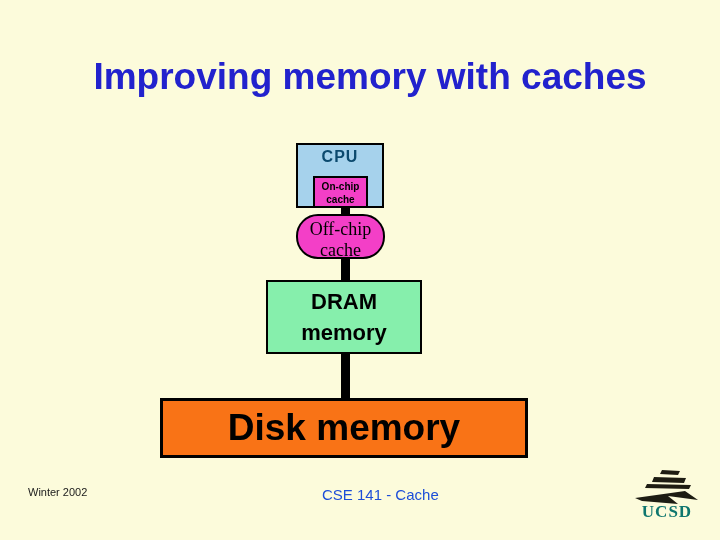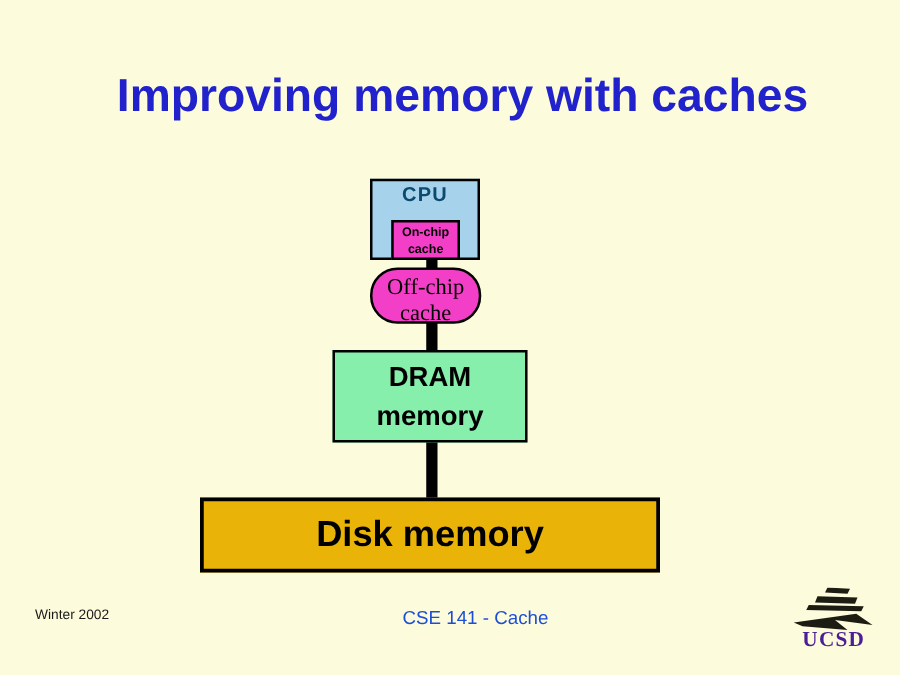--- a/index.html
+++ b/index.html
@@ -74,44 +74,44 @@
   .dram {
     left: 266px; top: 280px; width: 156px; height: 74px;
     background: #86efac;
     font-size: 22px;
     font-weight: bold;
     line-height: 1.4;
     padding-top: 5px;
   }
   .disk {
     left: 160px; top: 398px; width: 368px; height: 60px;
-    background: #eab308;
+    background: #f97316;
     border-width: 3px;
-    font-size: 29px;
+    font-size: 37px;
     font-weight: bold;
     line-height: 54px;
   }
   .footer-date {
     position: absolute;
     left: 28px; top: 486px;
     font-size: 11px;
     color: #1A1A1A;
   }
   .footer-course {
     position: absolute;
     left: 322px; top: 486px;
     font-size: 15px;
     color: #1d4ed8;
   }
   .logo {
     position: absolute;
     left: 628px; top: 470px;
     width: 78px;
     text-align: center;
-    color: #4c1d95;
+    color: #0f766e;
   }
   .logo-icon { display: block; margin: 0 auto; }
   .logo-text {
     display: block;
     font-family: "Liberation Serif", serif;
     font-weight: bold;
     font-size: 17px;
     letter-spacing: 1px;
     margin-top: -2px;
   }

